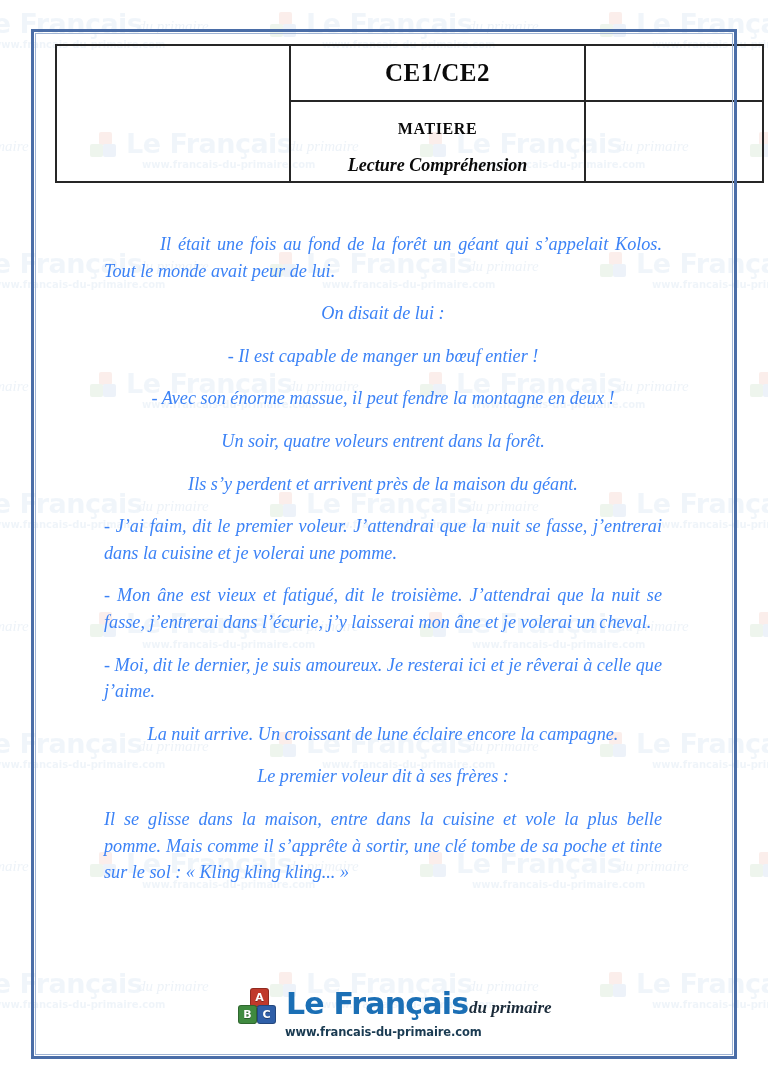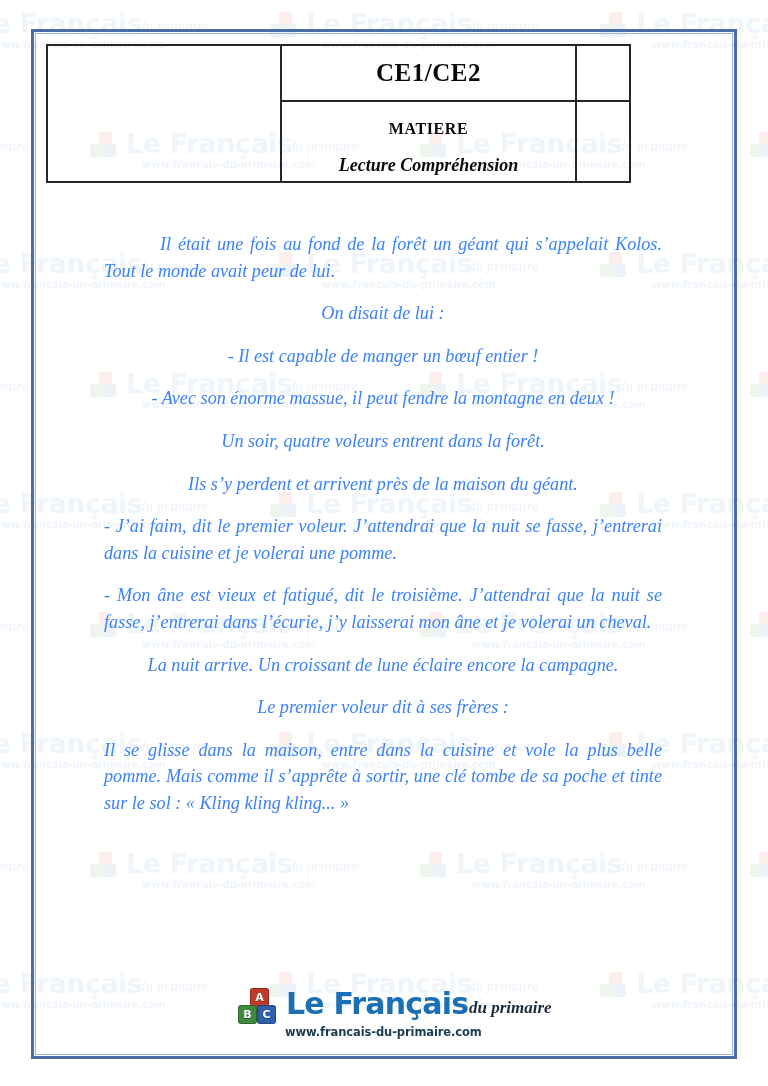--- a/index.html
+++ b/index.html
@@ -97,22 +97,22 @@
   #content {
     position: absolute;
     left: 0; top: 0;
     width: 768px; height: 1086px;
     z-index: 3;
   }
 
   
   #header-table {
     position: absolute;
-    left: 46px; top: 44px;
-    width: 585px; height: 139px;
+    left: 55px; top: 44px;
+    width: 709px; height: 139px;
     border: 2px solid #262626;
     background: transparent;
   }
   .hdr-vline {
     position: absolute;
     top: 0; bottom: 0;
     width: 2px;
     background: #262626;
   }
   .hdr-vline.left  { left: 232px; }
@@ -507,20 +507,21 @@
 
     <div id="story">
         <p class="para indent">Il était une fois au fond de la forêt un géant qui s’appelait Kolos. Tout le monde avait peur de lui.</p>
         <p class="para nj">On disait de lui :</p>
         <p class="para nj">- Il est capable de manger un bœuf entier !</p>
         <p class="para nj">- Avec son énorme massue, il peut fendre la montagne en deux !</p>
         <p class="para nj">Un soir, quatre voleurs entrent dans la forêt.</p>
         <p class="para nj">Ils s’y perdent et arrivent près de la maison du géant.</p>
         <p class="para">- J’ai faim, dit le premier voleur. J’attendrai que la nuit se fasse, j’entrerai dans la cuisine et je volerai une pomme.</p>
         <p class="para">- Mon âne est vieux et fatigué, dit le troisième. J’attendrai que la nuit se fasse, j’entrerai dans l’écurie, j’y laisserai mon âne et je volerai un cheval.</p>
+        <p class="para">- Moi, dit le dernier, je suis amoureux. Je resterai ici et je rêverai à celle que j’aime.</p>
         <p class="para nj">La nuit arrive. Un croissant de lune éclaire encore la campagne.</p>
         <p class="para nj">Le premier voleur dit à ses frères :</p>
         <p class="para">Il se glisse dans la maison, entre dans la cuisine et vole la plus belle pomme. Mais comme il s’apprête à sortir, une clé tombe de sa poche et tinte sur le sol : « Kling kling kling... »</p>
       </div>
 
     <div id="footer-logo">
       <div id="logo-blocks">
         <span class="blk a">A</span>
         <span class="blk b">B</span>
         <span class="blk c">C</span>

